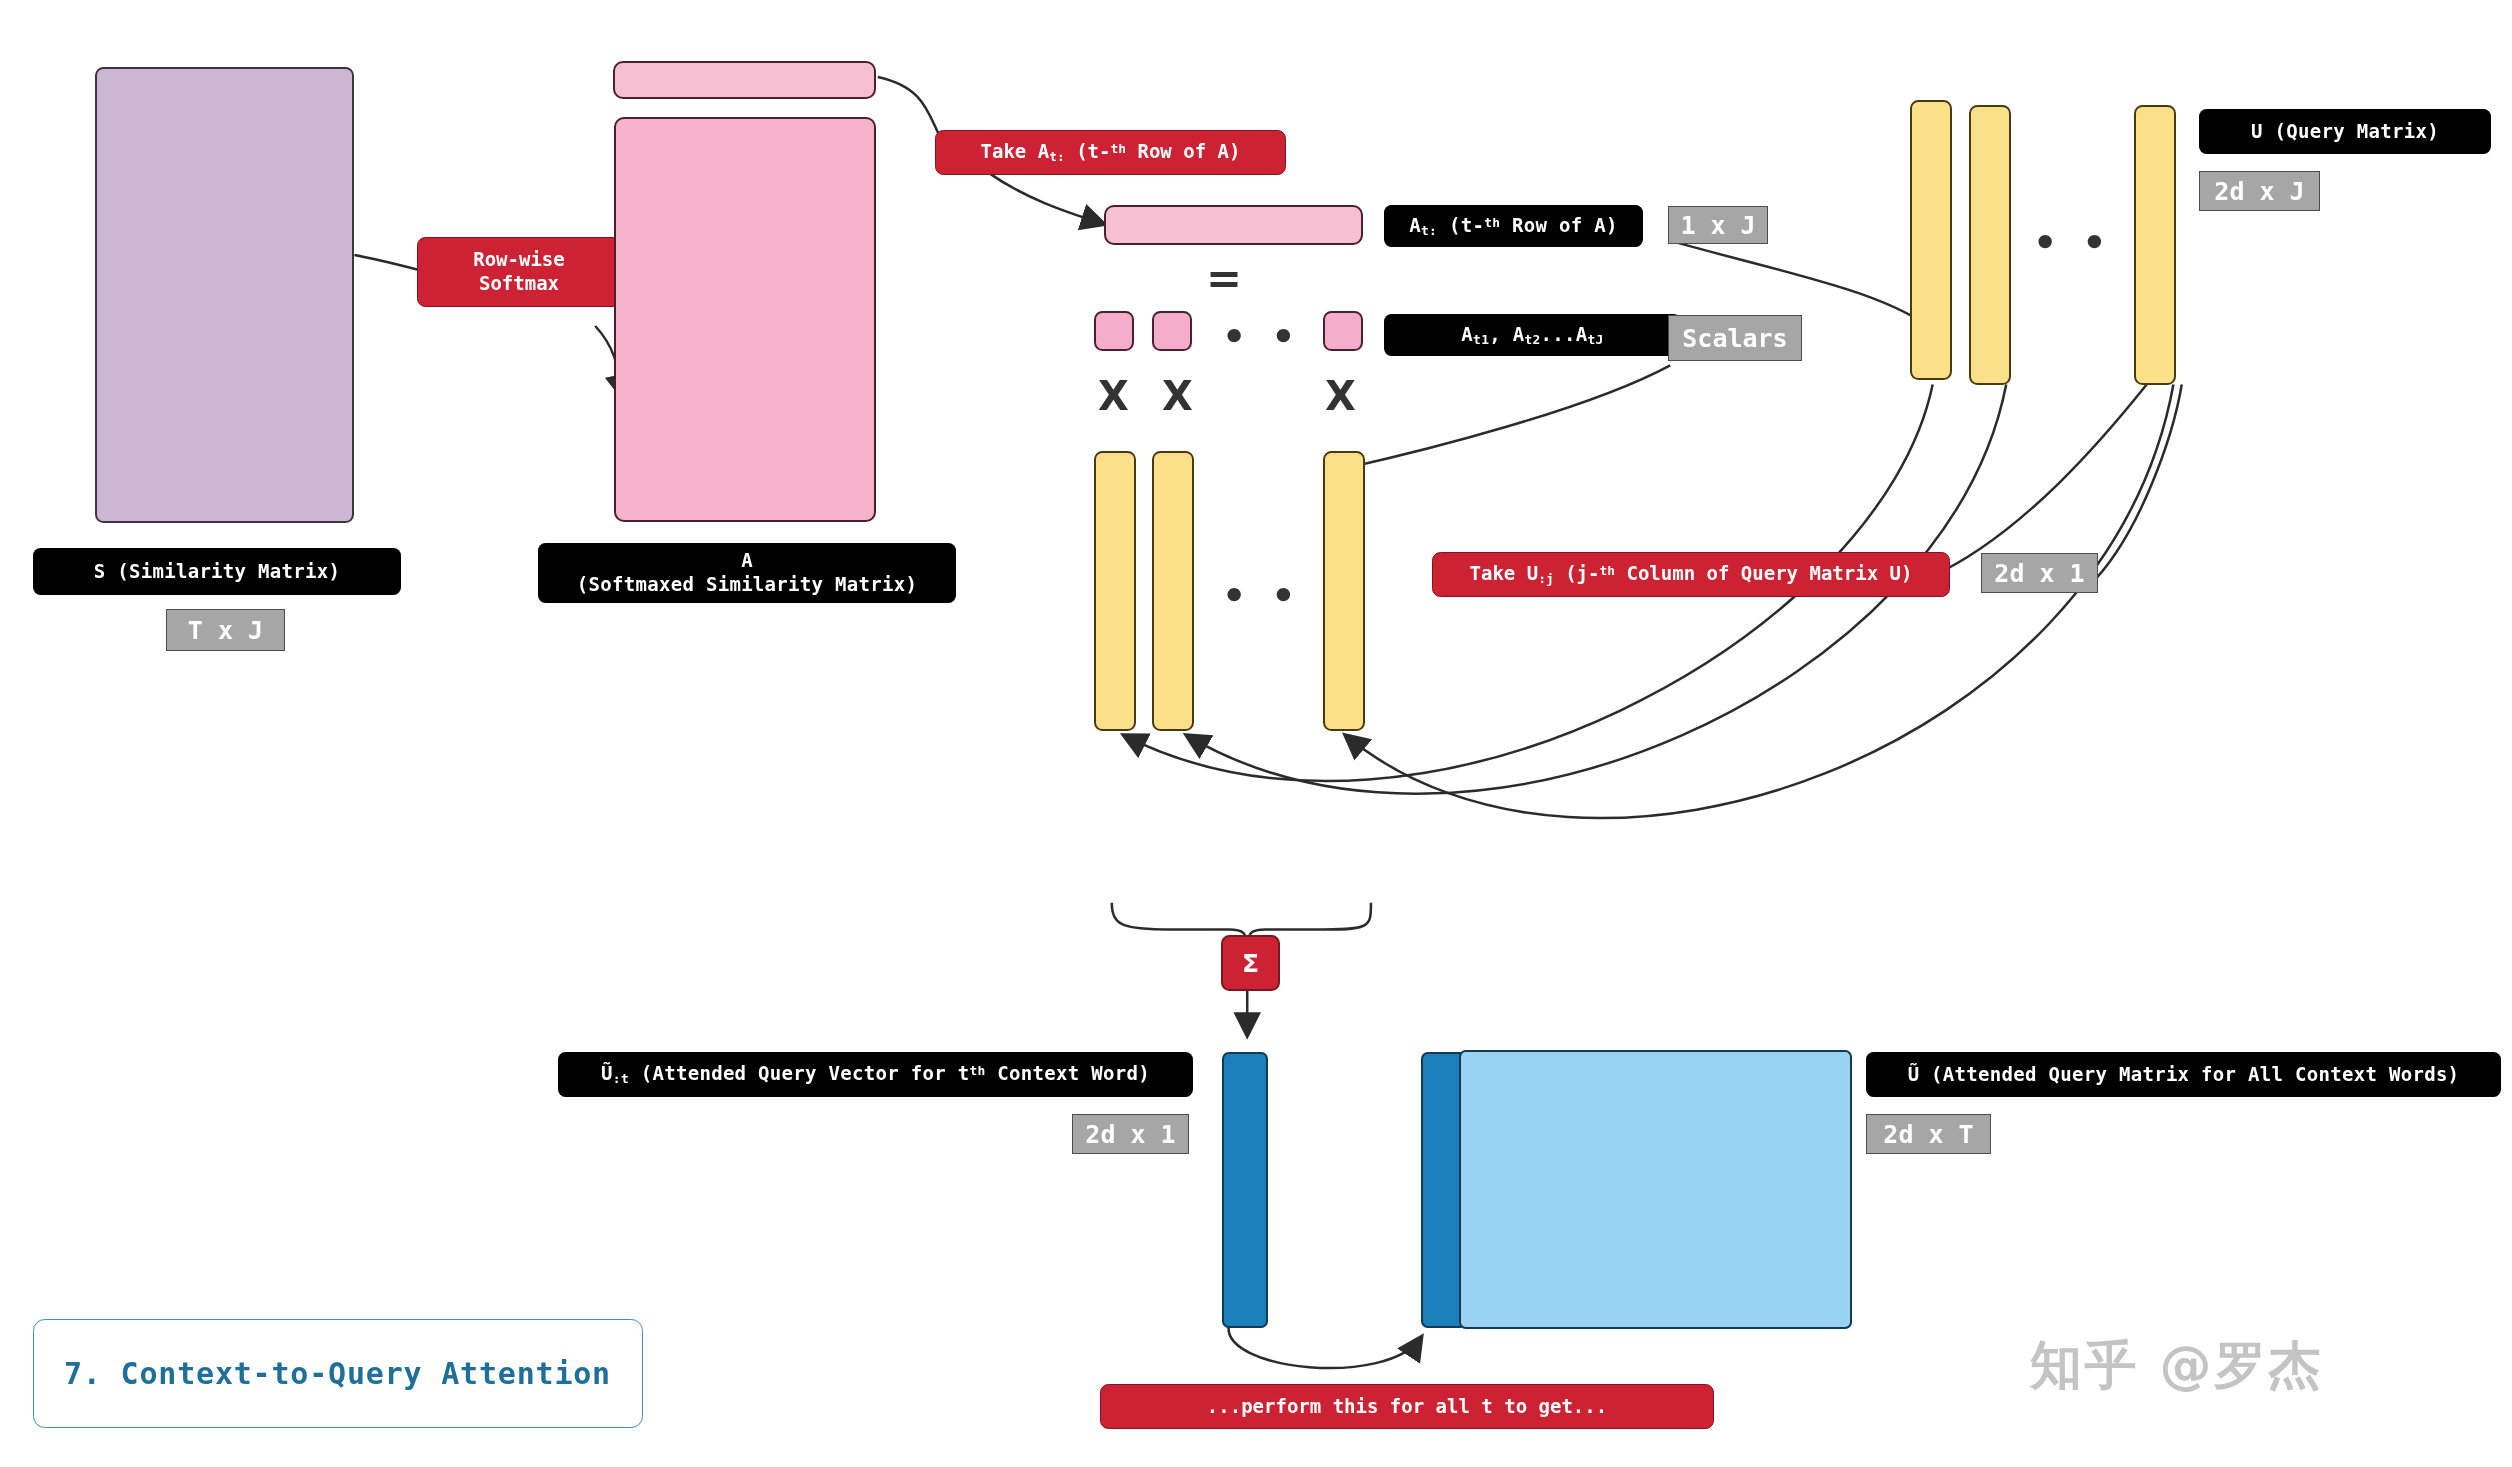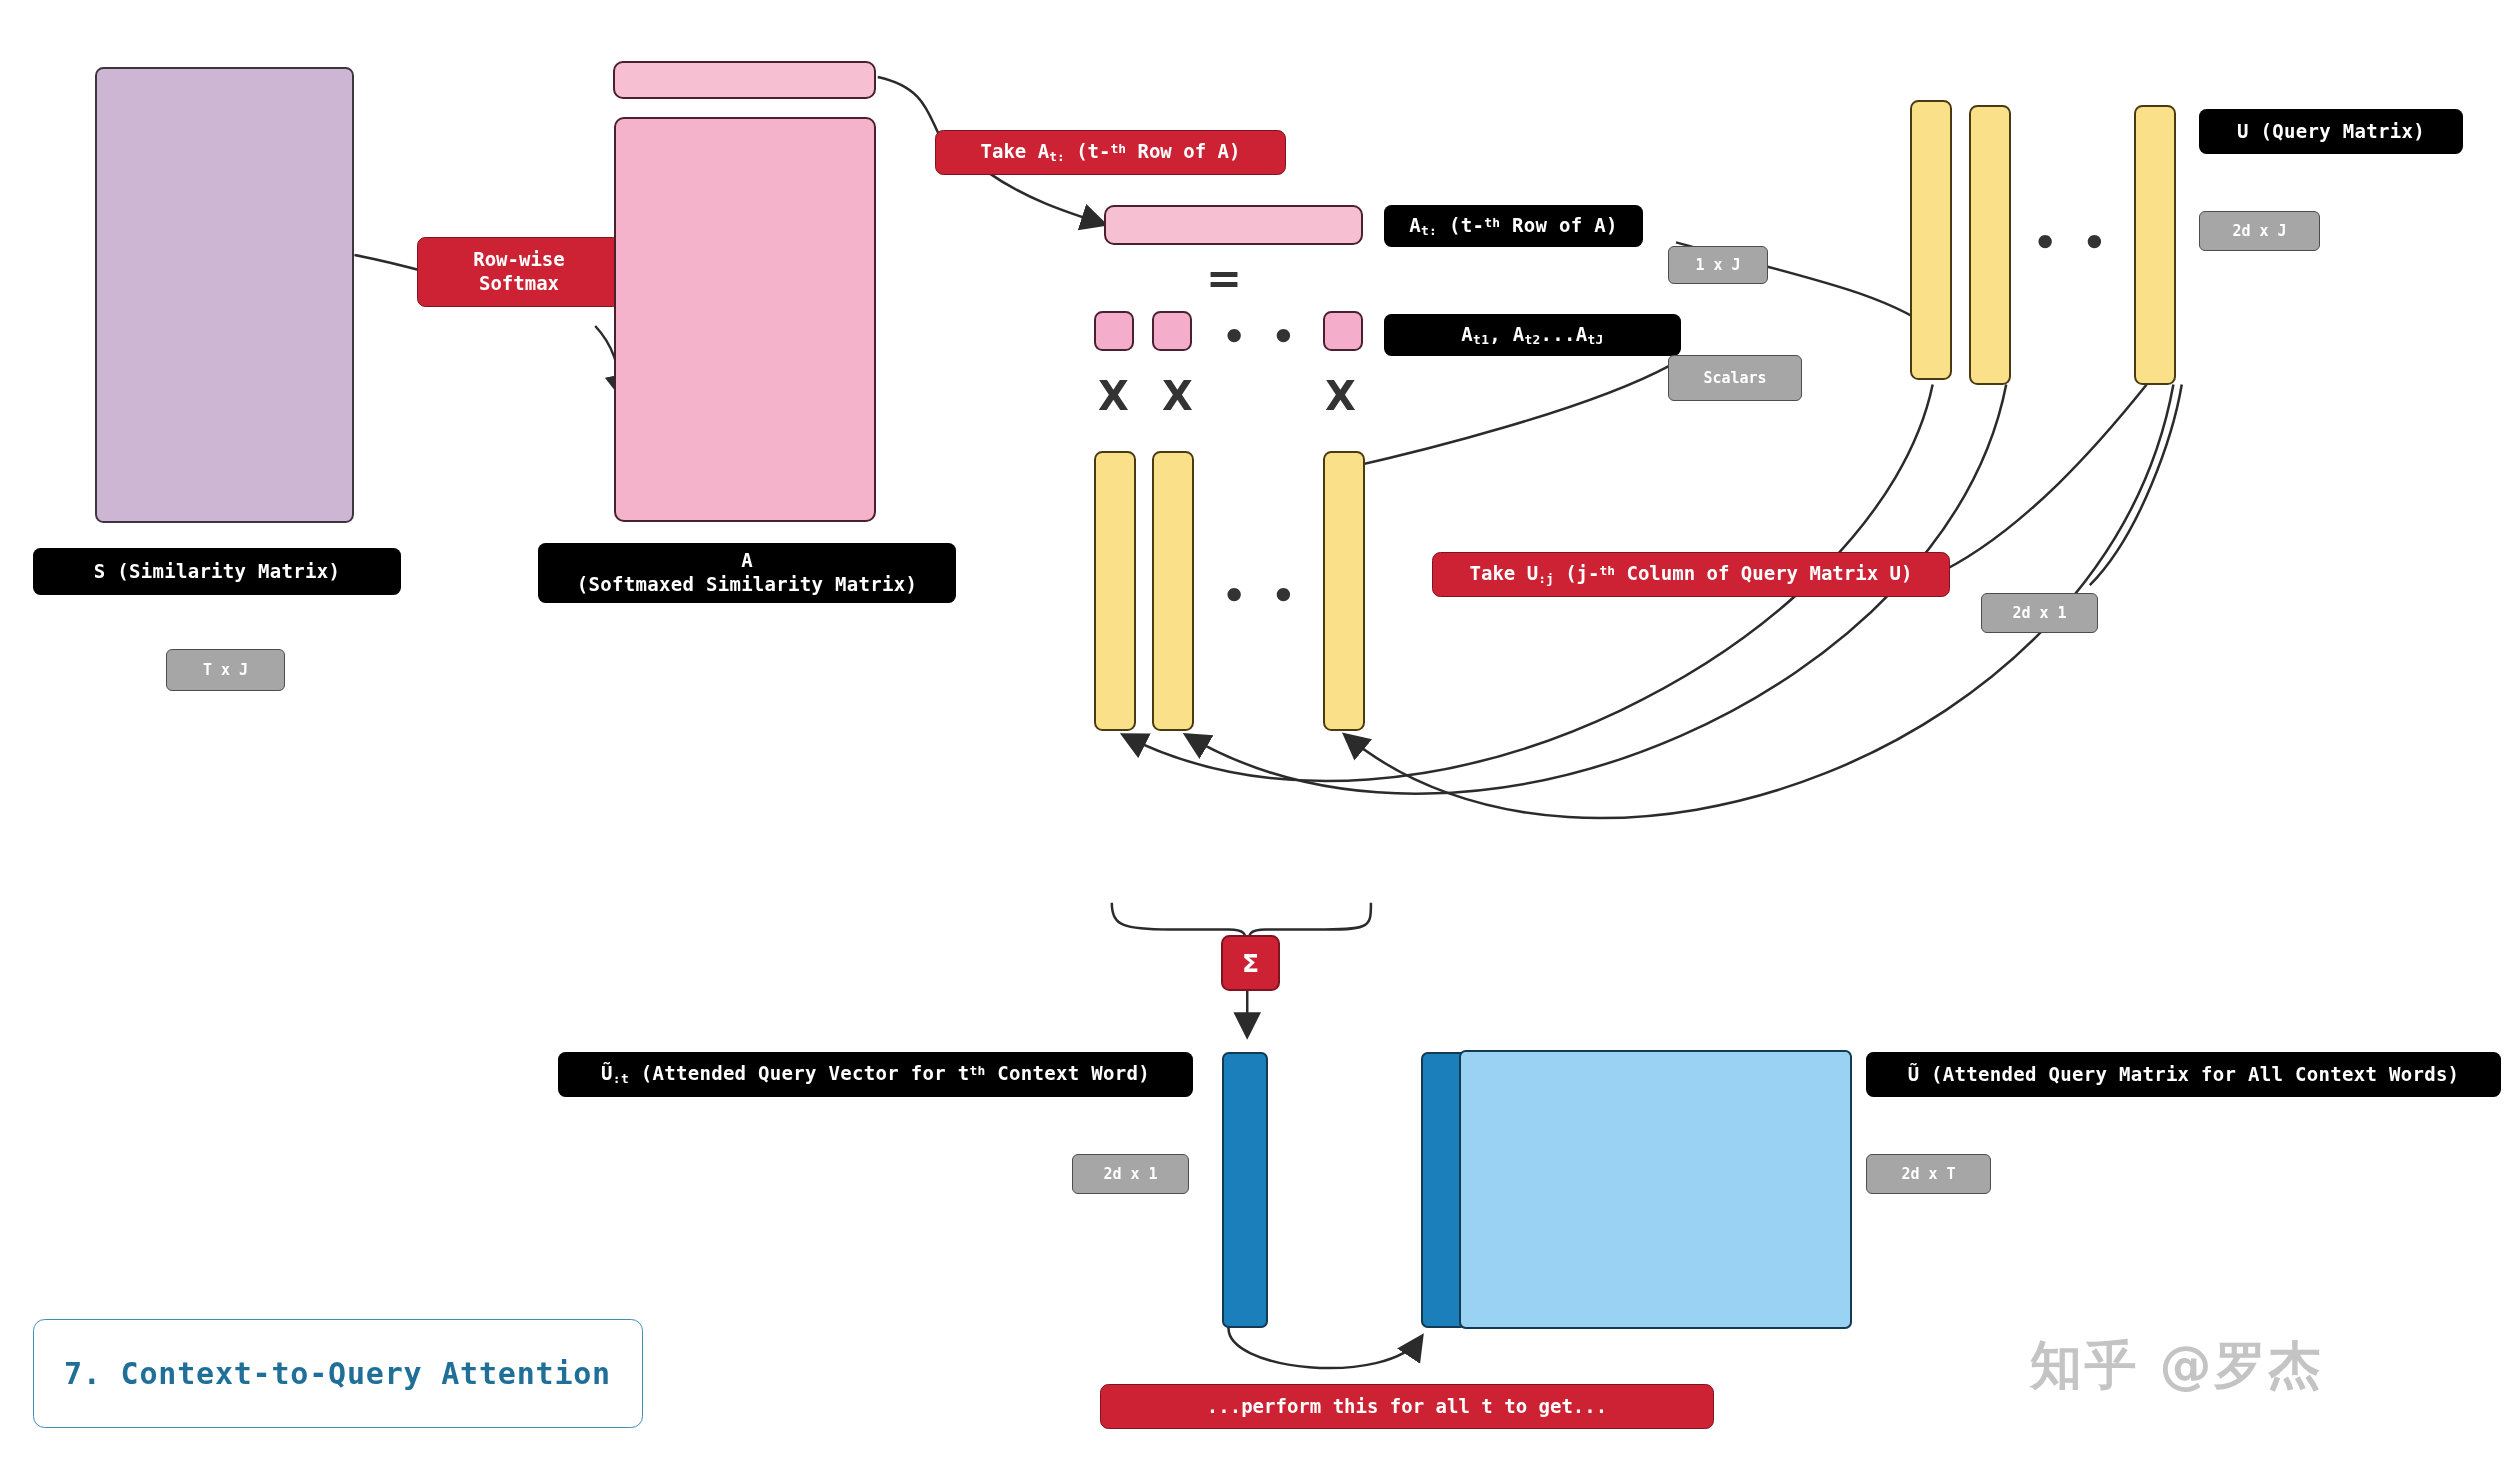--- a/index.html
+++ b/index.html
@@ -21,25 +21,24 @@
   .lbl-black{
     position:absolute;background:#000;color:#fff;border-radius:7.5px;
     font-size:19px;font-weight:bold;letter-spacing:0.3px;
     display:flex;align-items:center;justify-content:center;
     padding:7.5px 13.4px;box-sizing:border-box;line-height:1.25;white-space:nowrap;
     font-family:"DejaVu Sans Mono","Liberation Mono",monospace;
   }
   .lbl-black.two-line{white-space:normal;text-align:center;flex-direction:column;}
   .lbl-gray{
     position:absolute;background:#a6a6a6;color:#fff;border:1.7px solid #4d4d4d;
-    border-radius:6px;font-size:15px;font-weight:bold;
+    border-radius:0;font-size:25px;font-weight:bold;
     display:flex;align-items:center;justify-content:center;
     padding:5px 11.7px;box-sizing:border-box;white-space:nowrap;
     font-family:"DejaVu Sans Mono","Liberation Mono",monospace;
-    margin-top:40px;
   }
   .lbl-red{
     position:absolute;background:#cc2233;color:#fff;border:1.7px solid #7d1420;
     border-radius:8.4px;font-size:19px;font-weight:bold;
     display:flex;align-items:center;justify-content:center;
     padding:6.7px 13.4px;box-sizing:border-box;white-space:nowrap;line-height:1.25;
     font-family:"DejaVu Sans Mono","Liberation Mono",monospace;
   }
   .lbl-red.two-line{flex-direction:column;text-align:center;}
 
@@ -161,21 +160,21 @@
   <div class="lbl-red" style="left:1432px;top:552px;width:518px;height:45px;">
     <span>Take U<sub>:j</sub> (j-<sup>th</sup> Column of Query Matrix U)</span>
   </div>
   <div class="lbl-gray" style="left:1981px;top:553px;width:117px;height:40px;">2d x 1</div>
 
   <div class="shape yellow-col" style="left:1910px;top:100px;width:42px;height:280px;"></div>
   <div class="shape yellow-col" style="left:1969px;top:105px;width:42px;height:280px;"></div>
   <div class="dots" style="left:2033px;top:224px;">• • •</div>
   <div class="shape yellow-col" style="left:2134px;top:105px;width:42px;height:280px;"></div>
 
-  <div class="lbl-black" style="left:2199px;top:109px;width:264px;height:45px;">U (Query Matrix)</div>
+  <div class="lbl-black" style="left:2199px;top:109px;width:292px;height:45px;">U (Query Matrix)</div>
   <div class="lbl-gray" style="left:2199px;top:171px;width:121px;height:40px;">2d x J</div>
 
   <div class="sigma-node" style="left:1221px;top:935px;width:55px;height:52px;">Σ</div>
 
   <div class="shape blue-col" style="left:1222px;top:1052px;width:46px;height:276px;"></div>
   <div class="lbl-black" style="left:558px;top:1052px;width:635px;height:45px;">
     <span>Ũ<sub>:t</sub> (Attended Query Vector for t<sup>th</sup> Context Word)</span>
   </div>
   <div class="lbl-gray" style="left:1072px;top:1114px;width:117px;height:40px;">2d x 1</div>
 

